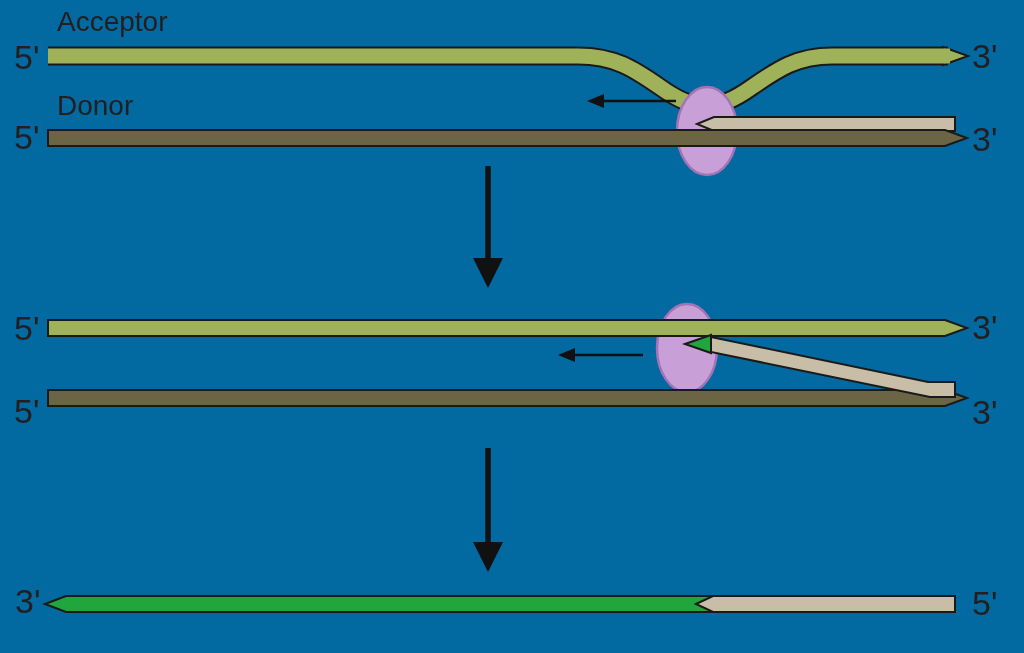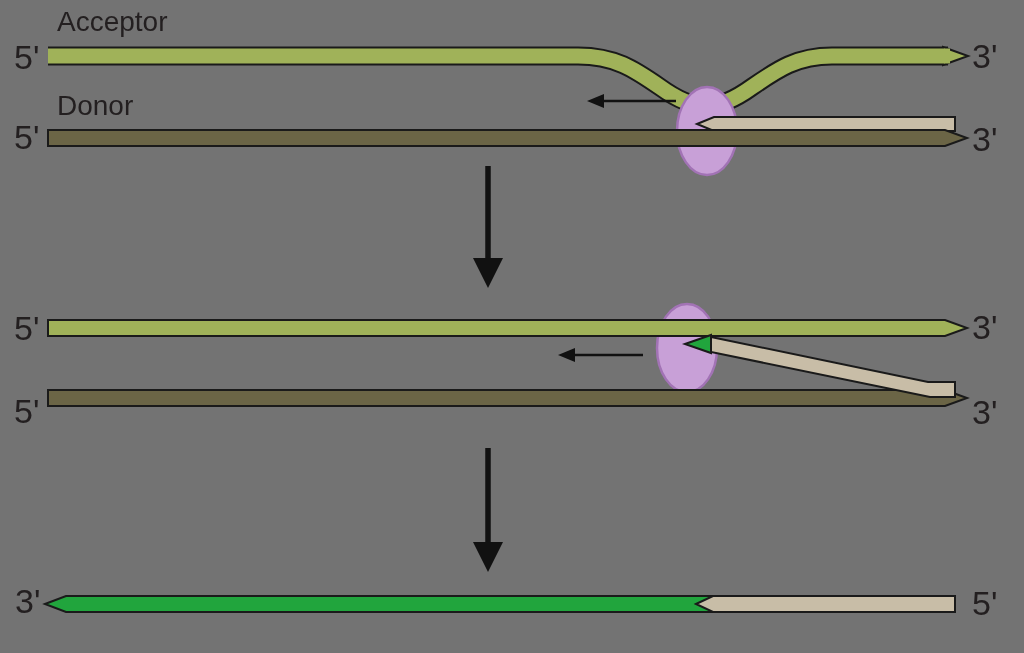--- a/index.html
+++ b/index.html
@@ -1,16 +1,16 @@
 <!DOCTYPE html>
 <html><head>
 <meta charset="utf-8">
 <style>
   html,body { margin:0; padding:0; background:#ffffff; }
-  .stage { position:relative; width:1024px; height:653px; background:#737373; overflow:hidden; }
+  .stage { position:relative; width:1024px; height:653px; background:#0369a1; overflow:hidden; }
   svg { display:block; }
   .lbl   { font-family:"Liberation Sans", sans-serif; font-size:28px; fill:#231f20; }
   .end   { font-family:"Liberation Sans", sans-serif; font-size:34px; fill:#231f20; }
   .outlined     { stroke:#1a1a1a; stroke-width:2; stroke-linejoin:miter; }
   .band-outline { stroke:#1a1a1a; stroke-width:19; fill:none; }
   .band-fill    { stroke-width:15; fill:none; }
   .tip          { stroke:#1a1a1a; stroke-width:2; }
   .enzyme       { stroke:#a273b5; stroke-width:2.5; }
   .arrow-line   { stroke:#111111; stroke-width:2.5; }
   .arrow-head   { fill:#111111; }

